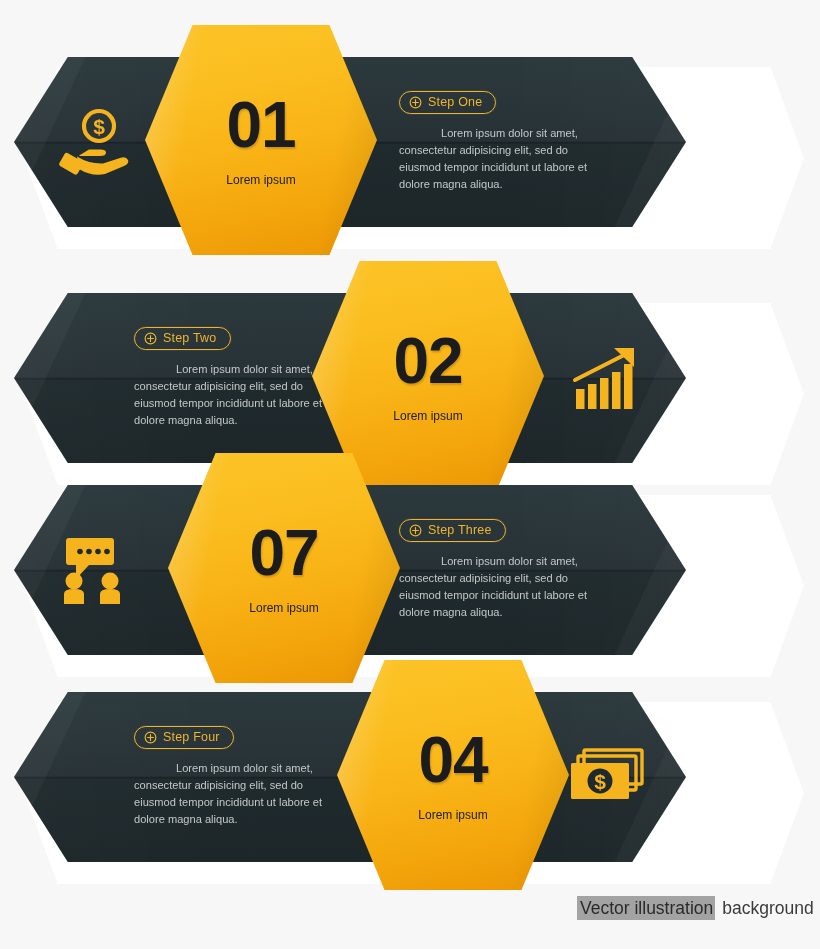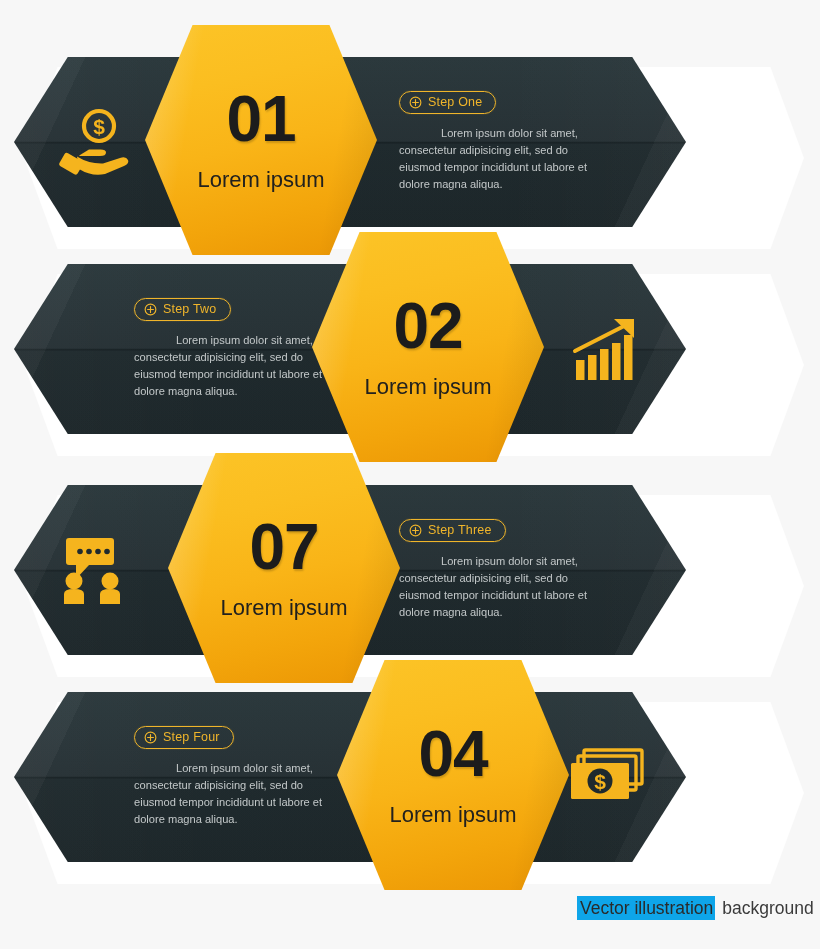--- a/index.html
+++ b/index.html
@@ -9,21 +9,21 @@
     background:#f7f7f7;
     font-family:"Liberation Sans", sans-serif;
     overflow:hidden;
     position:relative;
   }
   #stage{position:absolute;inset:0;width:820px;height:949px;}
 
   
   .row{position:absolute;left:0;width:655px;height:230px;}
   .row.r1{top:25px;}
-  .row.r2{top:232px;}
+  .row.r2{top:261px;}
   .row.r3{top:453px;}
   .row.r4{top:660px;}
 
   
   .ghost{
     position:absolute;
     top:42px;height:182px;
     left:24px;width:780px;
     background:#ffffff;
     clip-path:polygon(0% 50%, 4.3% 0%, 95.7% 0%, 100% 50%, 95.7% 100%, 4.3% 100%);
@@ -106,34 +106,34 @@
     background:linear-gradient(100deg,rgba(255,255,255,0.16) 0 8%,transparent 22% 78%,rgba(0,0,0,0.07) 94% 100%);
     pointer-events:none;
   }
   .hex .num{
     font-size:64px;font-weight:700;color:#1c1c1c;
     letter-spacing:-1px;line-height:1;
     position:relative;z-index:2;
     text-shadow:1px 2px 2px rgba(0,0,0,0.18);
   }
   .hex .cap{
-    margin-top:16px;font-size:22px;color:#22211e;
+    margin-top:16px;font-size:12px;color:#22211e;
     position:relative;z-index:2;
   }
   .row.r1 .hex{left:145px;}
   .row.r2 .hex{left:312px;}
   .row.r3 .hex{left:168px;}
   .row.r4 .hex{left:337px;}
 
   
   .footer{
     position:absolute;left:577px;top:898px;
     font-size:17.5px;color:#3a3a3a;white-space:nowrap;
   }
-  .footer .hl{background:#0ea5e9;color:#2a2a2a;padding:2px 2px 2px 3px;}
+  .footer .hl{background:#a3a3a3;color:#2a2a2a;padding:2px 2px 2px 3px;}
   .footer .pl{color:#3a3a3a;padding-left:7px;}
 </style>
 </head>
 <body>
 
 <div id="stage">
 
   <div class="row r1">
     <div class="ghost"></div>
 

